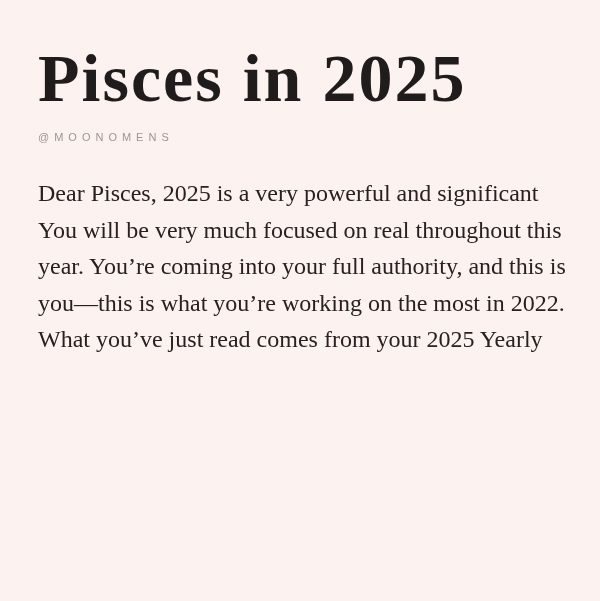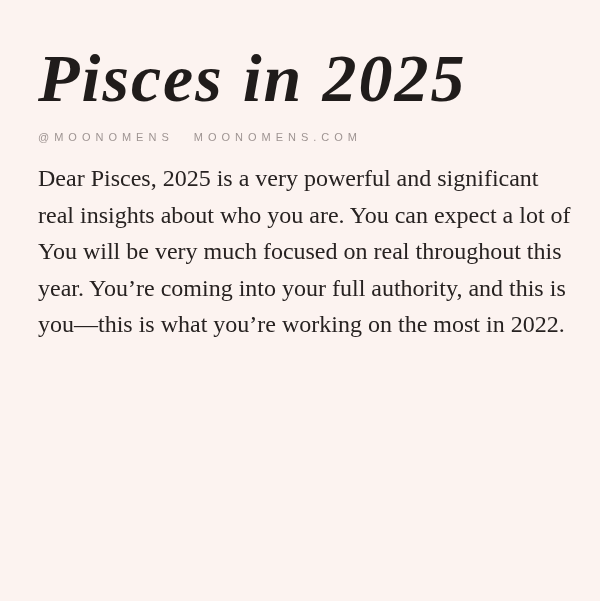--- a/index.html
+++ b/index.html
@@ -20,57 +20,55 @@
   }
   .title{
     margin:0;
     font-family:"Liberation Serif", serif;
     font-weight:bold;
     font-size:68px;
     line-height:68px;
     letter-spacing:2px;
     color:var(--title);
     white-space:nowrap;
-    font-style:italic;
   }
   .meta{
     margin-top:19px;
     display:flex;
     align-items:baseline;
-    gap:20px;
+    gap:4px;
     font-family:"Liberation Sans", sans-serif;
     font-size:11px;
     letter-spacing:5px;
     color:var(--meta);
     white-space:nowrap;
   }
   .body{
-    margin-top:17px;
+    margin-top:32px;
     font-size:24px;
     color:var(--body);
     font-family:Liberation Serif, serif;
   }
   .body p{
     margin:0;
     line-height:36.5px;
     white-space:nowrap;
     letter-spacing:0;
   }
 </style>
 </head>
 <body>
 
 <div class="card">
   <h1 class="title">Pisces in 2025</h1>
 
   <div class="meta">
     <span>@MOONOMENS</span>
-    <span>MOONOMENS.COM</span>
   </div>
 
   <div class="body">
     <p>Dear Pisces, 2025 is a very powerful and significant</p>
-    <p>real insights about who you are. You can expect a lot of</p>
     <p>You will be very much focused on real throughout this</p>
     <p>year. You’re coming into your full authority, and this is</p>
     <p>you—this is what you’re working on the most in 2022.</p>
+    <p>What you’ve just read comes from your 2025 Yearly</p>
   </div>
 </div>
 
 </body></html>

